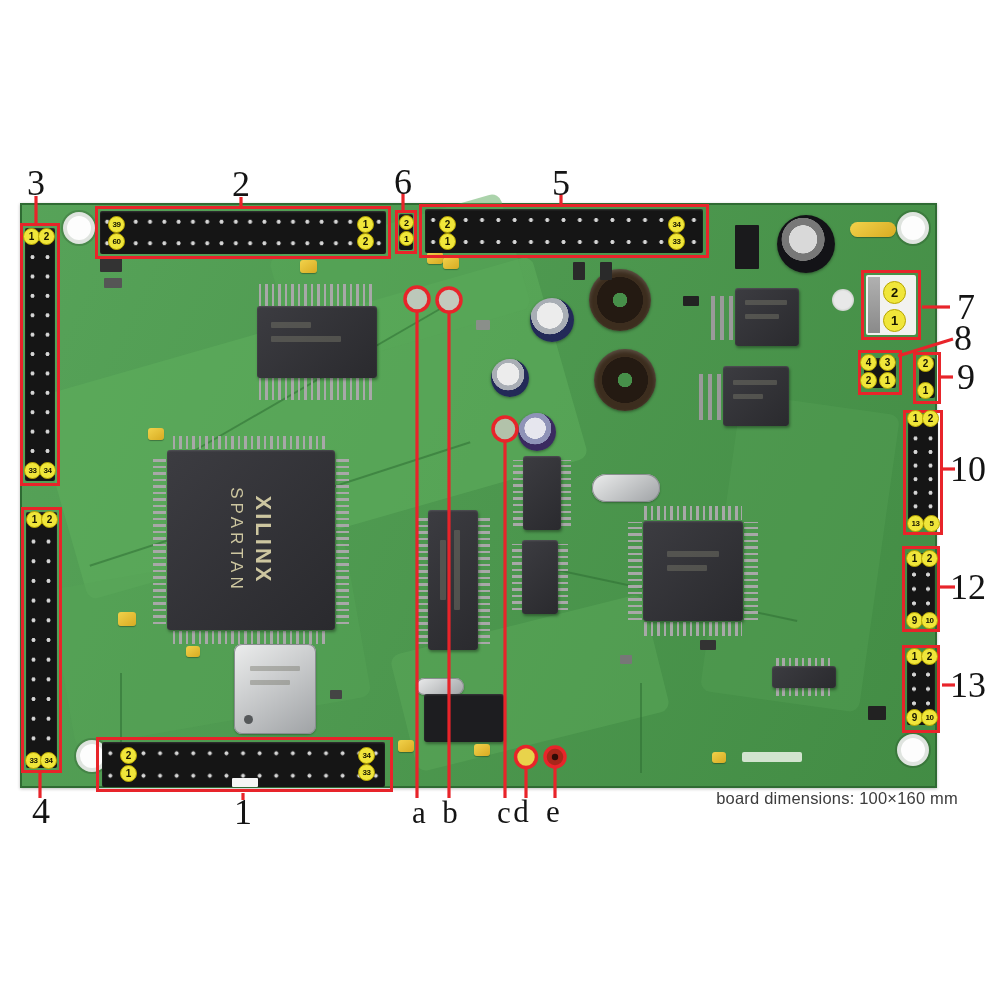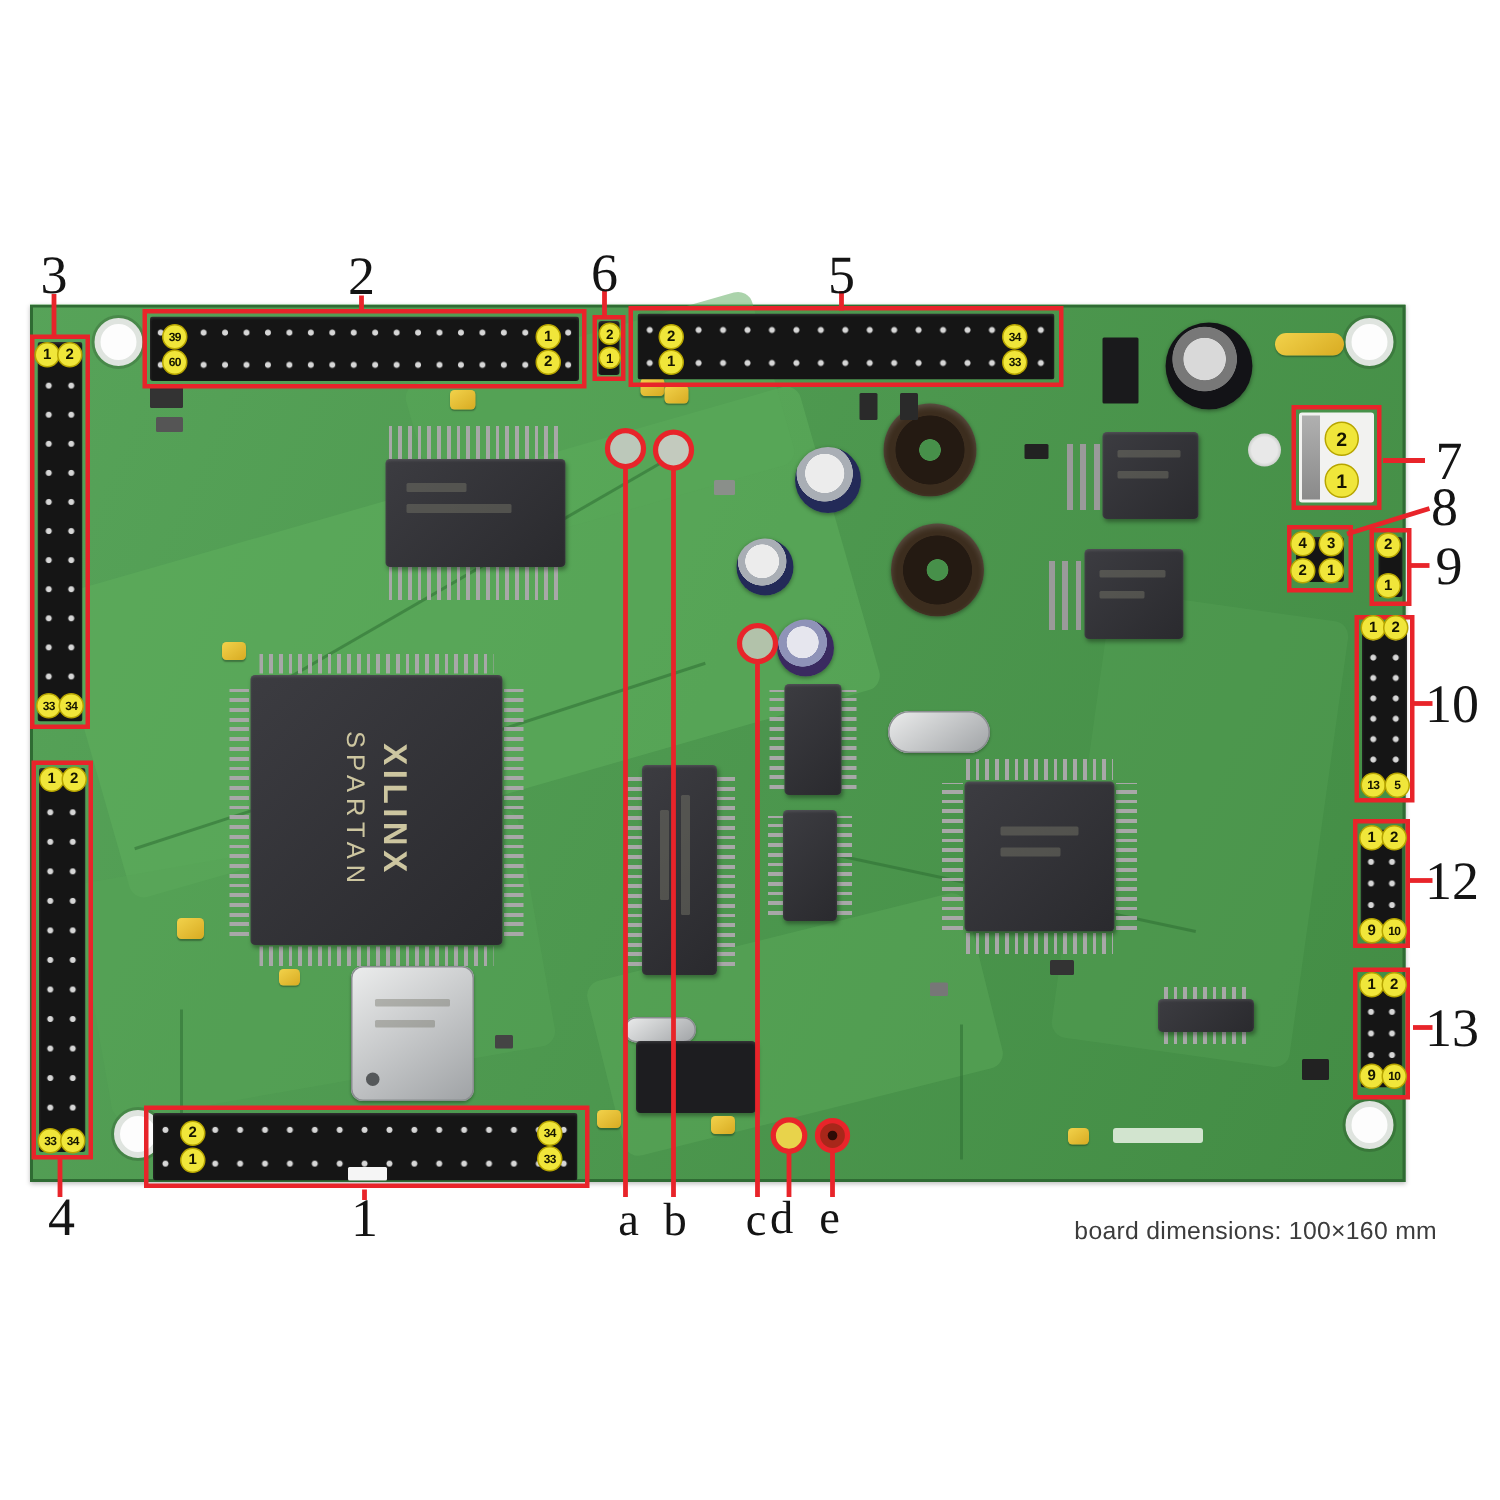--- a/index.html
+++ b/index.html
@@ -56,21 +56,21 @@
          border:1px solid #b7a500;box-sizing:border-box;display:flex;align-items:center;justify-content:center;
          font-family:"Liberation Sans",sans-serif;font-size:10px;font-weight:bold;color:#161600;z-index:3;}
   .badge.two{font-size:8px;letter-spacing:-0.5px;}
   .badge.sm{width:15px;height:15px;font-size:9px;}
   .badge.lg{width:23px;height:23px;font-size:13px;}
   .notch{position:absolute;background:#f5f5f5;border-radius:1px;}
   .overlay{position:absolute;left:0;top:0;width:1000px;height:1000px;pointer-events:none;}
   .lbl{position:absolute;transform:translate(-50%,-50%);font-family:"Liberation Serif","DejaVu Serif",serif;
        font-size:36px;color:#141414;z-index:5;}
   .lbl.letter{font-size:31px;}
-  .caption{position:absolute;right:42px;top:812px;font-size:16.5px;color:#3c3c3c;letter-spacing:.2px;text-align:center;}
+  .caption{position:absolute;right:42px;top:789px;font-size:16.5px;color:#3c3c3c;letter-spacing:.2px;text-align:center;}
 </style>
 </head>
 <body>
 
 <div class="scene">
 
   <div class="board">
 
     <div class="pour" style="left:30px;top:120px;width:520px;height:210px;background:#5fae5d;opacity:.55;transform:rotate(-16deg);"></div>
     <div class="pour" style="left:260px;top:20px;width:240px;height:120px;background:#58a757;opacity:.5;transform:rotate(-16deg);"></div>

